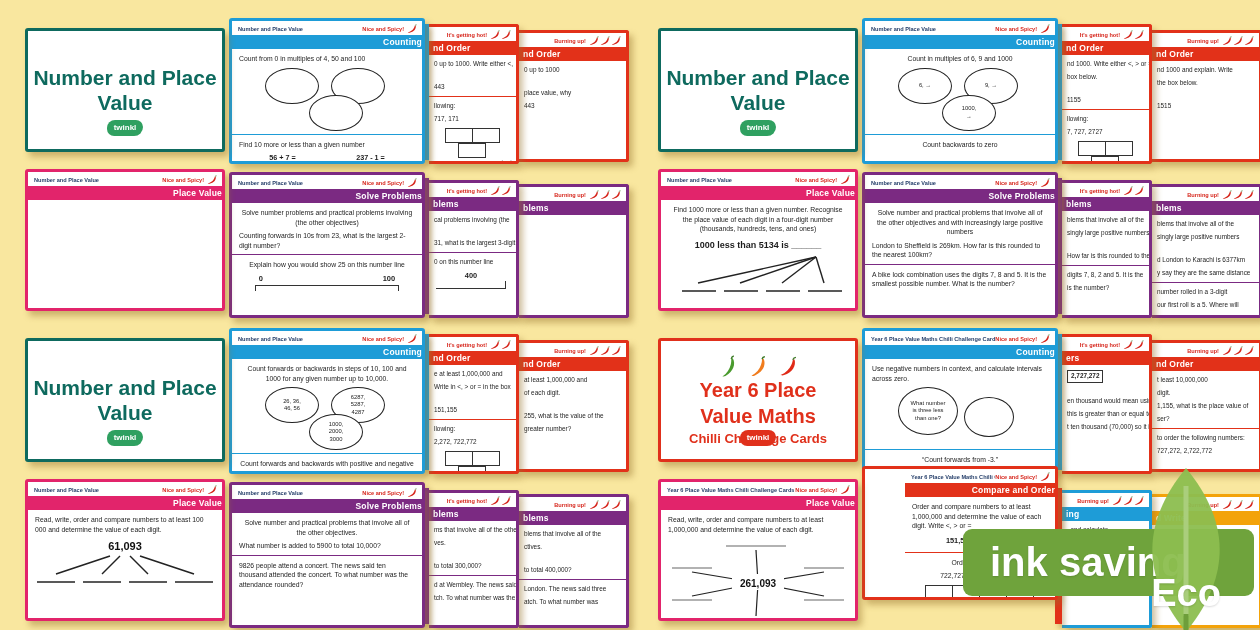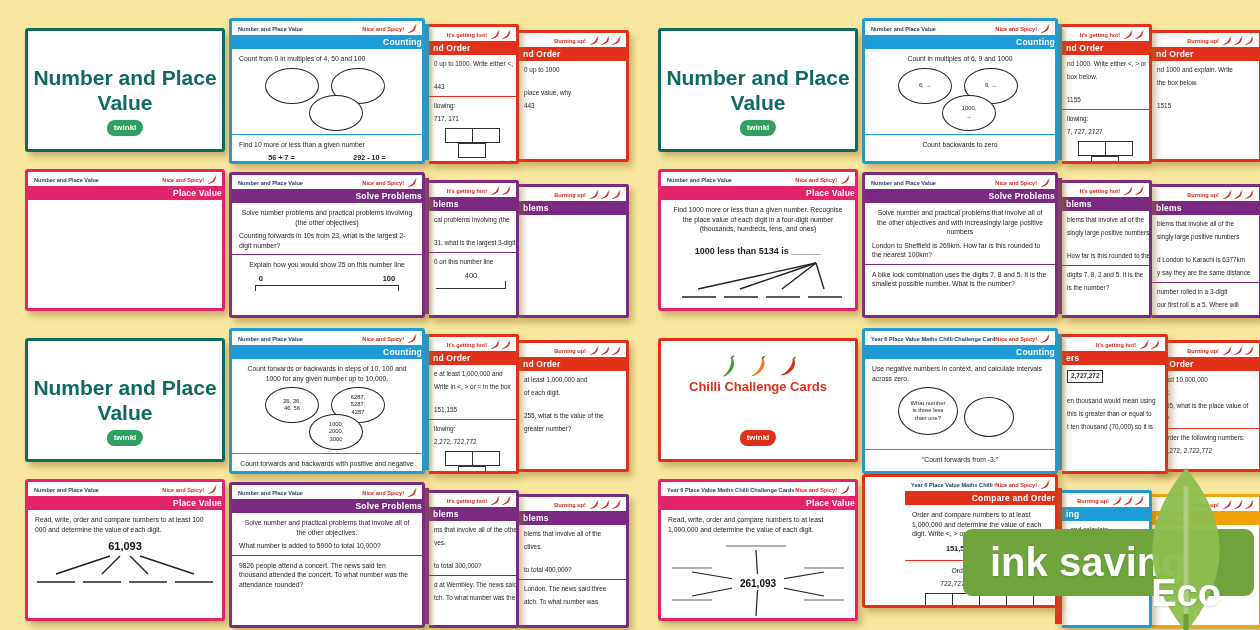--- a/index.html
+++ b/index.html
@@ -38,21 +38,21 @@
   .nl{width:82%;margin:2px auto 0 auto;}
   .nlLbls{display:flex;justify-content:space-between;font-size:7.5px;font-weight:bold;padding:0 4px;}
   .nlLine{border-top:1.6px solid #333;position:relative;height:6px;margin-top:1px;}
   .nlLine i{position:absolute;top:0;width:1.6px;height:5px;background:#333;}
   .cmpRow{text-align:center;font-size:7.4px;font-weight:bold;margin:4px 0;}
   .cmpBox{display:inline-block;width:13px;height:11px;border:1.2px solid #333;vertical-align:middle;margin:0 4px;}
   .boxStrip{text-align:center;margin-top:3px;}
   .cell{display:inline-block;width:26px;height:13px;border:1.2px solid #333;margin-left:-1.2px;vertical-align:middle;}
   .boxLbl{font-size:6px;font-weight:bold;}
   .corner{width:70px;margin-left:auto;margin-right:6px;text-align:center;}
-  .cornerN{font-size:7.4px;font-weight:normal;}
+  .cornerN{font-size:7.4px;font-weight:bold;}
   .cornerL{border-bottom:1.6px solid #333;border-right:1.6px solid #333;height:7px;}
   svg.fig{display:block;margin:0 auto;}
   #banner{position:absolute;left:963px;top:529px;width:291px;height:67px;background:#6FA33C;
           border-radius:9px;z-index:55;}
   #banner span{display:block;padding-left:27px;font-size:40px;font-weight:bold;color:#fff;
           line-height:66px;text-shadow:0 1px 2px rgba(0,0,0,.15);}
   #leaf{position:absolute;left:1126px;top:464px;width:120px;height:176px;z-index:60;}
   #leaf .eco{position:absolute;left:50%;top:108px;transform:translateX(-50%);
           font-size:38px;font-weight:bold;color:#fff;text-shadow:0 1px 2px rgba(0,0,0,.15);}
 </style>
@@ -177,21 +177,21 @@
         <p class="">Count from 0 in multiples of 4, 50 and 100</p>
         <div class="bubWrap">
           <div class="bub" style="left:26px;top:0px;width:52px;height:34px"></div>
           <div class="bub" style="right:30px;top:0px;width:52px;height:34px"></div>
           <div class="bub" style="left:70px;top:27px;width:52px;height:34px"></div>
         </div>
         <div class="dv" style="background:#1E9CD7"></div>
         <p class="">Find 10 more or less than a given number</p>
         <div class="figRow">
           <span>56 + 7 =</span>
-          <span>292 - 10 =</span>
+          <span>237 - 1 =</span>
         </div>
       </div>
     </div>
     <div class="card" style="left: 214px; top: 160px; width: 196px; height: 146px; z-index: 9; border: 3px solid rgb(123, 42, 130);">
       <div class="meta">
         <span class="metaL">Number and Place Value</span>
         <span class="lvl">
           <span class="lvlT">Nice and Spicy!</span>
           <svg width="10" height="10" viewBox="0 0 20 20" style="transform:rotate(0deg)">
     <path d="M17.5 3.5 C18.5 10 13.5 16 5 17.5 C3 17.8 1.5 17 1.5 17 C7 15.5 11 12.5 13.5 8.5 C14.8 6.5 15.5 4.8 15.8 3.2 Z" fill="#D6251B"></path>
@@ -399,21 +399,21 @@
           <span class="lvlT">Nice and Spicy!</span>
           <svg width="10" height="10" viewBox="0 0 20 20" style="transform:rotate(0deg)">
     <path d="M17.5 3.5 C18.5 10 13.5 16 5 17.5 C3 17.8 1.5 17 1.5 17 C7 15.5 11 12.5 13.5 8.5 C14.8 6.5 15.5 4.8 15.8 3.2 Z" fill="#D6251B"></path>
     <path d="M15.8 3.4 C16.5 2.2 18 1.5 19.2 1.6" stroke="#3D7A28" stroke-width="1.4" fill="none"></path>
           </svg>
         </span>
       </div>
       <div class="band" style="background:#E2246B">Place Value</div>
       <div class="content">
         <p class="c">Find 1000 more or less than a given number. Recognise the place value of each digit in a four-digit number (thousands, hundreds, tens, and ones)</p>
-        <p class="c" style="font-size:9px;font-weight:bold;margin:11px 0 2px 0">1000 less than 5134 is ______</p>
+        <p class="c" style="font-size:9px;font-weight:bold;margin:5px 0 2px 0">1000 less than 5134 is ______</p>
         <svg class="fig" width="182" height="42">
           <line x1="148" y1="4" x2="30" y2="30" stroke="#222" stroke-width="1.4"></line>
           <line x1="148" y1="4" x2="72" y2="30" stroke="#222" stroke-width="1.4"></line>
           <line x1="148" y1="4" x2="114" y2="30" stroke="#222" stroke-width="1.4"></line>
           <line x1="148" y1="4" x2="156" y2="30" stroke="#222" stroke-width="1.4"></line>
           <line x1="14" y1="38" x2="48" y2="38" stroke="#222" stroke-width="1.6"></line>
           <line x1="56" y1="38" x2="90" y2="38" stroke="#222" stroke-width="1.6"></line>
           <line x1="98" y1="38" x2="132" y2="38" stroke="#222" stroke-width="1.6"></line>
           <line x1="140" y1="38" x2="174" y2="38" stroke="#222" stroke-width="1.6"></line>
         </svg>
@@ -651,21 +651,21 @@
     <path d="M17.5 3.5 C18.5 10 13.5 16 5 17.5 C3 17.8 1.5 17 1.5 17 C7 15.5 11 12.5 13.5 8.5 C14.8 6.5 15.5 4.8 15.8 3.2 Z" fill="#D6251B"></path>
     <path d="M15.8 3.4 C16.5 2.2 18 1.5 19.2 1.6" stroke="#3D7A28" stroke-width="1.4" fill="none"></path>
           </svg>
         </span>
       </div>
       <div class="band left" style="background:#F3A30A">d Write</div>
       <div class="content" style="padding:5px 4px 5px 5px">
         <div class="frag">10,000,0</div>
       </div>
     </div>
-    <div class="card partial" style="left: 414px; top: 12px; width: 106px; height: 140px; z-index: 7; border-top: 3px solid rgb(226, 49, 25); border-right: 3px solid rgb(226, 49, 25); border-bottom: 3px solid rgb(226, 49, 25); border-left: none; border-image: initial;">
+    <div class="card partial" style="left: 414px; top: 12px; width: 90px; height: 140px; z-index: 7; border-top: 3px solid rgb(226, 49, 25); border-right: 3px solid rgb(226, 49, 25); border-bottom: 3px solid rgb(226, 49, 25); border-left: none; border-image: initial;">
       <div class="meta">
         <span class="lvl">
           <span class="lvlT">It's getting hot!</span>
           <svg width="10" height="10" viewBox="0 0 20 20" style="transform:rotate(0deg)">
     <path d="M17.5 3.5 C18.5 10 13.5 16 5 17.5 C3 17.8 1.5 17 1.5 17 C7 15.5 11 12.5 13.5 8.5 C14.8 6.5 15.5 4.8 15.8 3.2 Z" fill="#D6251B"></path>
     <path d="M15.8 3.4 C16.5 2.2 18 1.5 19.2 1.6" stroke="#3D7A28" stroke-width="1.4" fill="none"></path>
           </svg>
           <svg width="10" height="10" viewBox="0 0 20 20" style="transform:rotate(0deg)">
     <path d="M17.5 3.5 C18.5 10 13.5 16 5 17.5 C3 17.8 1.5 17 1.5 17 C7 15.5 11 12.5 13.5 8.5 C14.8 6.5 15.5 4.8 15.8 3.2 Z" fill="#D6251B"></path>
     <path d="M15.8 3.4 C16.5 2.2 18 1.5 19.2 1.6" stroke="#3D7A28" stroke-width="1.4" fill="none"></path>
@@ -722,21 +722,21 @@
         <p class="">Use negative numbers in context, and calculate intervals across zero.</p>
         <div class="bubWrap" style="height:58px">
           <div class="bub" style="left:26px;top:0px;width:58px;height:46px">What number<br>is three less<br>than one?</div>
           <div class="bub" style="right:34px;top:10px;width:48px;height:38px"></div>
         </div>
         <div class="dv" style="background:#1E9CD7"></div>
         <p class="c">“Count forwards from -3.”</p>
         <p class="c">-3, ____, ____, 0, ____, 2, ____</p>
       </div>
     </div>
-    <div class="card" style="left: 214px; top: 152px; width: 196px; height: 134px; z-index: 9; border: 3px solid rgb(226, 49, 25); padding-left: 40px;">
+    <div class="card" style="left: 214px; top: 144px; width: 196px; height: 134px; z-index: 9; border: 3px solid rgb(226, 49, 25); padding-left: 40px;">
       <div class="meta">
         <span class="metaL">Year 6 Place Value Maths Chilli Challenge Cards</span>
         <span class="lvl">
           <span class="lvlT">Nice and Spicy!</span>
           <svg width="10" height="10" viewBox="0 0 20 20" style="transform:rotate(0deg)">
     <path d="M17.5 3.5 C18.5 10 13.5 16 5 17.5 C3 17.8 1.5 17 1.5 17 C7 15.5 11 12.5 13.5 8.5 C14.8 6.5 15.5 4.8 15.8 3.2 Z" fill="#D6251B"></path>
     <path d="M15.8 3.4 C16.5 2.2 18 1.5 19.2 1.6" stroke="#3D7A28" stroke-width="1.4" fill="none"></path>
           </svg>
         </span>
       </div>
@@ -759,20 +759,21 @@
         </svg>
         <svg width="20" height="20" viewBox="0 0 20 20" style="transform:rotate(-14deg)">
     <path d="M17.5 3.5 C18.5 10 13.5 16 5 17.5 C3 17.8 1.5 17 1.5 17 C7 15.5 11 12.5 13.5 8.5 C14.8 6.5 15.5 4.8 15.8 3.2 Z" fill="#F07C1E"></path>
     <path d="M15.8 3.4 C16.5 2.2 18 1.5 19.2 1.6" stroke="#3D7A28" stroke-width="1.4" fill="none"></path>
         </svg>
         <svg width="20" height="20" viewBox="0 0 20 20" style="transform:rotate(-8deg)">
     <path d="M17.5 3.5 C18.5 10 13.5 16 5 17.5 C3 17.8 1.5 17 1.5 17 C7 15.5 11 12.5 13.5 8.5 C14.8 6.5 15.5 4.8 15.8 3.2 Z" fill="#E02A17"></path>
     <path d="M15.8 3.4 C16.5 2.2 18 1.5 19.2 1.6" stroke="#3D7A28" stroke-width="1.4" fill="none"></path>
         </svg>
       </div>
+      <div class="t6line" style="color:#E0301B">Year 6 Place<br>Value Maths</div>
       <div class="t6sub" style="color:#E0301B">Chilli Challenge Cards</div>
       <div class="logo" style="background:#E0301B">twinkl</div>
     </div>
     <div class="card" style="left: 10px; top: 157px; width: 200px; height: 142px; z-index: 10; border: 3px solid rgb(226, 36, 107);">
       <div class="meta">
         <span class="metaL">Year 6 Place Value Maths Chilli Challenge Cards</span>
         <span class="lvl">
           <span class="lvlT">Nice and Spicy!</span>
           <svg width="10" height="10" viewBox="0 0 20 20" style="transform:rotate(0deg)">
     <path d="M17.5 3.5 C18.5 10 13.5 16 5 17.5 C3 17.8 1.5 17 1.5 17 C7 15.5 11 12.5 13.5 8.5 C14.8 6.5 15.5 4.8 15.8 3.2 Z" fill="#D6251B"></path>

